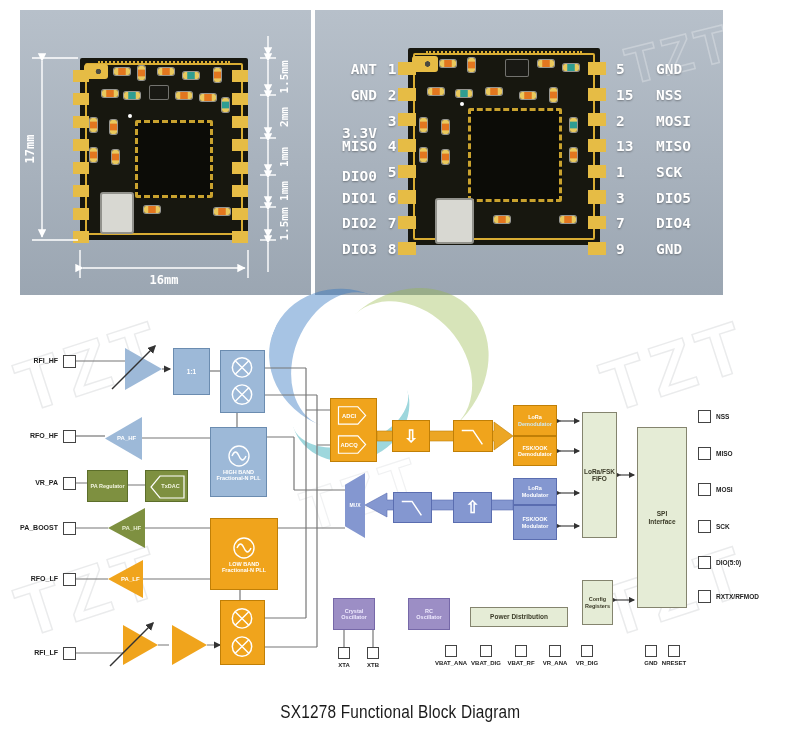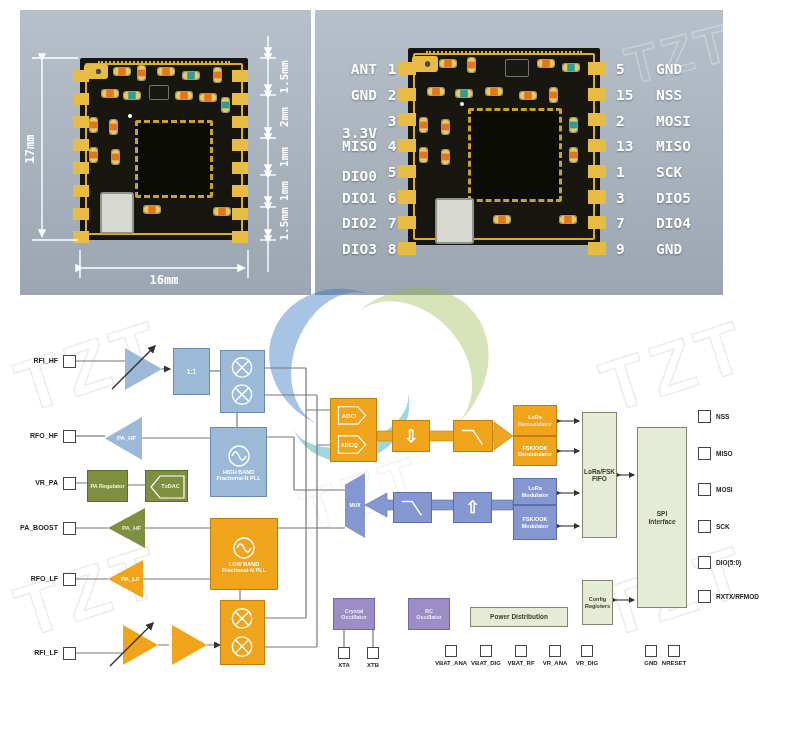--- a/index.html
+++ b/index.html
@@ -430,13 +430,16 @@
     <div class="psq psq-s" style="left:549px;top:350px;"></div>
     <span class="bpin" style="left:532px;top:365px;">VR_ANA</span>
     <div class="psq psq-s" style="left:581px;top:350px;"></div>
     <span class="bpin" style="left:564px;top:365px;">VR_DIG</span>
     <div class="psq psq-s" style="left:645px;top:350px;"></div>
     <span class="bpin" style="left:628px;top:365px;">GND</span>
     <div class="psq psq-s" style="left:668px;top:350px;"></div>
     <span class="bpin" style="left:651px;top:365px;">NRESET</span>
   </section>
 
+  <div class="caption">
+    <span>SX1278 Functional Block Diagram</span>
+  </div>
 </div>
 
 </body></html>

